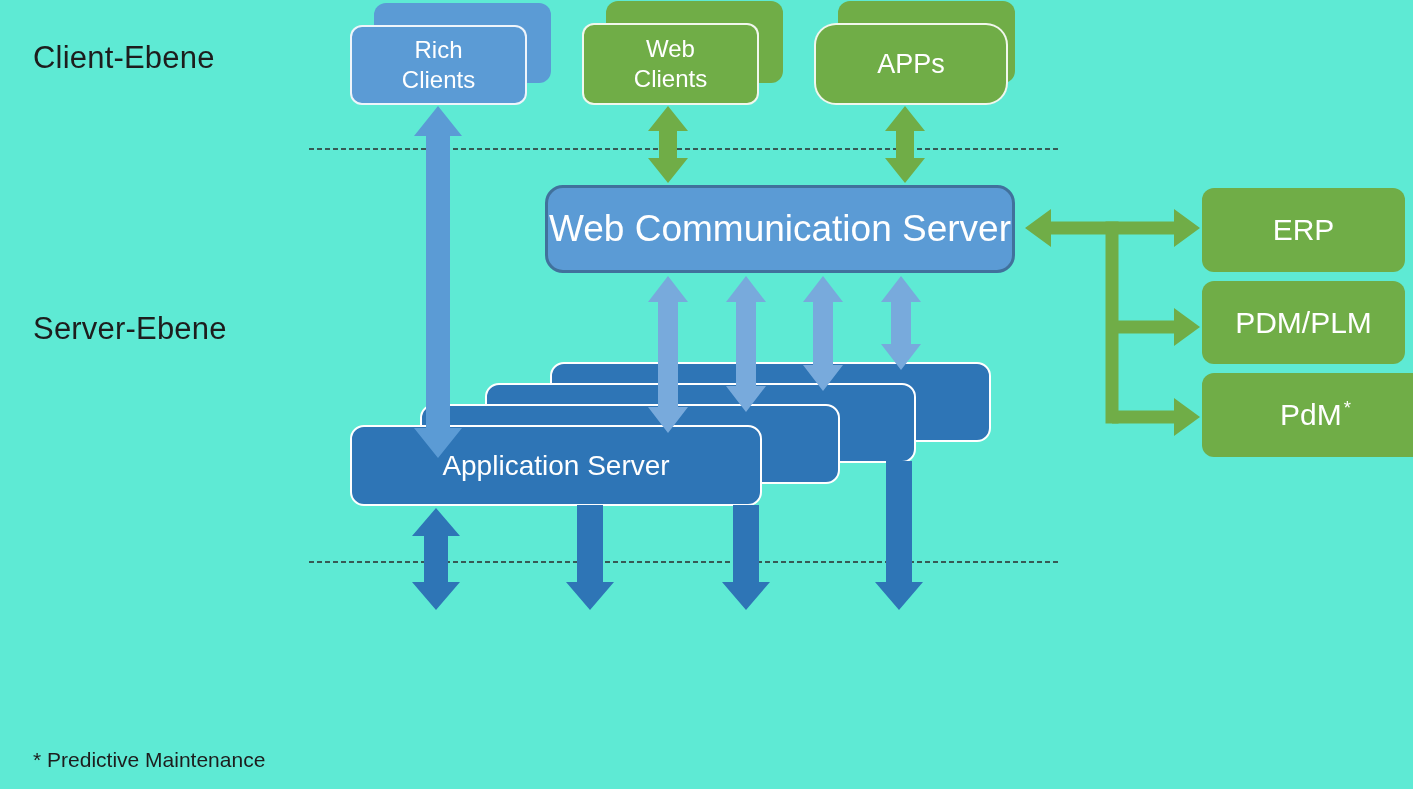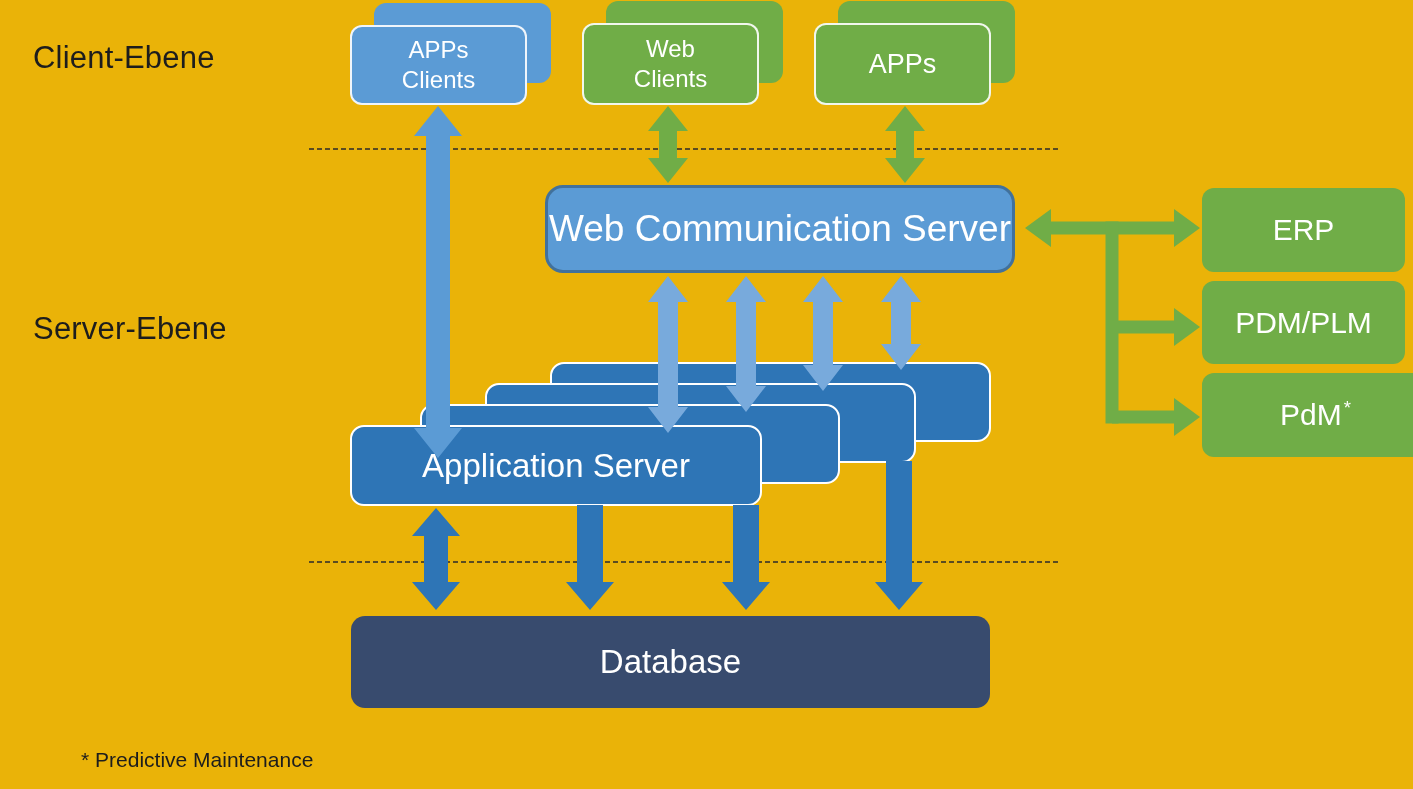--- a/index.html
+++ b/index.html
@@ -1,17 +1,17 @@
 <!DOCTYPE html>
 <html style="--c-blue-light: #5B9BD5; --c-blue-mid: #2E75B6; --c-blue-pale-arrow: #78AADC; --c-blue-dark-border: #41719C; --c-navy: #384B6E; --c-green: #70AD47; --c-label-text: #1D1D1D; --c-box-text: #FFFFFF; --c-dash-line: #2B2B2B;"><head>
 <meta charset="utf-8">
 <style>
   html,body{margin:0;padding:0;background:#ffffff;}
   #stage{
-    position:relative;width:1413px;height:789px;background:#eab308;
+    position:relative;width:1413px;height:789px;background:#5eead4;
     font-family:"Liberation Sans","DejaVu Sans",sans-serif;
     overflow:hidden;
   }
   .layer-label{
     position:absolute;left:33px;color:#1d1d1d;font-size:31px;line-height:1.1;
     letter-spacing:0.2px;
   }
   .node{
     position:absolute;display:flex;align-items:center;justify-content:center;
     color:#ffffff;text-align:center;box-sizing:border-box;
@@ -25,77 +25,74 @@
   .navy{background:var(--c-navy);}
   .front-border{border:2.5px solid rgba(255,255,255,0.9);}
   .stack-border{border:2px solid #ffffff;}
   .wcs-border{border:3px solid var(--c-blue-dark-border);}
   .two-line span{display:block;width:110px;margin:0 auto;}
   svg.overlay{position:absolute;left:0;top:0;pointer-events:none;}
   #dash-layer{z-index:1;}
   .boxes{z-index:2;}
   #arrow-layer{z-index:3;}
   .layer-label,.footnote{z-index:2;position:absolute;}
-  .footnote{left:33px;top:748px;font-size:21px;color:#1d1d1d;margin-left:48px;}
+  .footnote{left:33px;top:748px;font-size:21px;color:#1d1d1d;}
   sup.mark{font-size:0.62em;vertical-align:super;line-height:0;margin-left:2px;}
 </style>
 </head>
 <body>
 
 <div id="stage">
 
   <svg id="dash-layer" class="overlay" width="1413" height="789">
     <line x1="309" y1="149" x2="1059" y2="149" stroke="var(--c-dash-line)" stroke-width="1.4" stroke-dasharray="5 3"></line>
     <line x1="309" y1="562" x2="1059" y2="562" stroke="var(--c-dash-line)" stroke-width="1.4" stroke-dasharray="5 3"></line>
   </svg>
 
   <div class="layer-label" style="top:41px">Client-Ebene</div>
   <div class="layer-label" style="top:312px">Server-Ebene</div>
 
   <div class="boxes" style="position:absolute;left:0;top:0;width:100%;height:100%;z-index:2;">
 
     <div class="node r12 blue-light" style="left:374px;top:3px;width:177px;height:80px;"></div>
     <div class="node r12 blue-light front-border two-line" style="left:350px;top:25px;width:177px;height:80px;font-size:24px;line-height:1.25;">
-        <span>APPs Clients</span>
+        <span>Rich Clients</span>
       </div>
 
     <div class="node r12 green" style="left:606px;top:1px;width:177px;height:82px;"></div>
     <div class="node r12 green front-border two-line" style="left:582px;top:23px;width:177px;height:82px;font-size:24px;line-height:1.25;">
         <span>Web Clients</span>
       </div>
 
     <div class="node r12 green" style="left:838px;top:1px;width:177px;height:82px;"></div>
-    <div class="node r12 green front-border" style="left:814px;top:23px;width:177px;height:82px;font-size:27px;">
+    <div class="node r12 green front-border" style="left:814px;top:23px;width:194px;height:82px;font-size:27px;border-radius:22px;">
         <span>APPs</span>
       </div>
 
     <div class="node r18 blue-light wcs-border" style="left:545px;top:185px;width:470px;height:88px;font-size:37px;">
         <span>Web Communication Server</span>
       </div>
 
     <div class="node r14 blue-mid stack-border" style="left:550px;top:362px;width:441px;height:80px;"></div>
     <div class="node r14 blue-mid stack-border" style="left:485px;top:383px;width:431px;height:80px;"></div>
     <div class="node r14 blue-mid stack-border" style="left:420px;top:404px;width:420px;height:80px;"></div>
-    <div class="node r14 blue-mid stack-border" style="left:350px;top:425px;width:412px;height:81px;font-size:33px;">
+    <div class="node r14 blue-mid stack-border" style="left:350px;top:425px;width:412px;height:81px;font-size:28px;">
         <span>Application Server</span>
       </div>
 
     <div class="node r12 green" style="left:1202px;top:281px;width:203px;height:83px;font-size:30px;">
         <span>PDM/PLM</span>
       </div>
     <div class="node r12 green" style="left:1202px;top:188px;width:203px;height:84px;font-size:30px;">
         <span>ERP</span>
       </div>
     <div class="node r12 green" style="left:1202px;top:373px;width:227px;height:84px;font-size:30px;">
       <span><span>PdM</span><sup class="mark">*</sup></span>
     </div>
 
-    <div class="node r14 navy" style="left:351px;top:616px;width:639px;height:92px;font-size:33px;">
-        <span>Database</span>
-      </div>
   </div>
 
   <svg id="arrow-layer" class="overlay" width="1413" height="789">
 
     <polygon points="438,106 462,136 450,136 450,428 462,428 438,458 414,428 426,428 426,136 414,136" style="fill:var(--c-blue-light)"></polygon>
 
     <polygon points="668,106 688,131 677,131 677,158 688,158 668,183 648,158 659,158 659,131 648,131" style="fill:var(--c-green)"></polygon>
 
     <polygon points="905,106 925,131 914,131 914,158 925,158 905,183 885,158 896,158 896,131 885,131" style="fill:var(--c-green)"></polygon>
 

